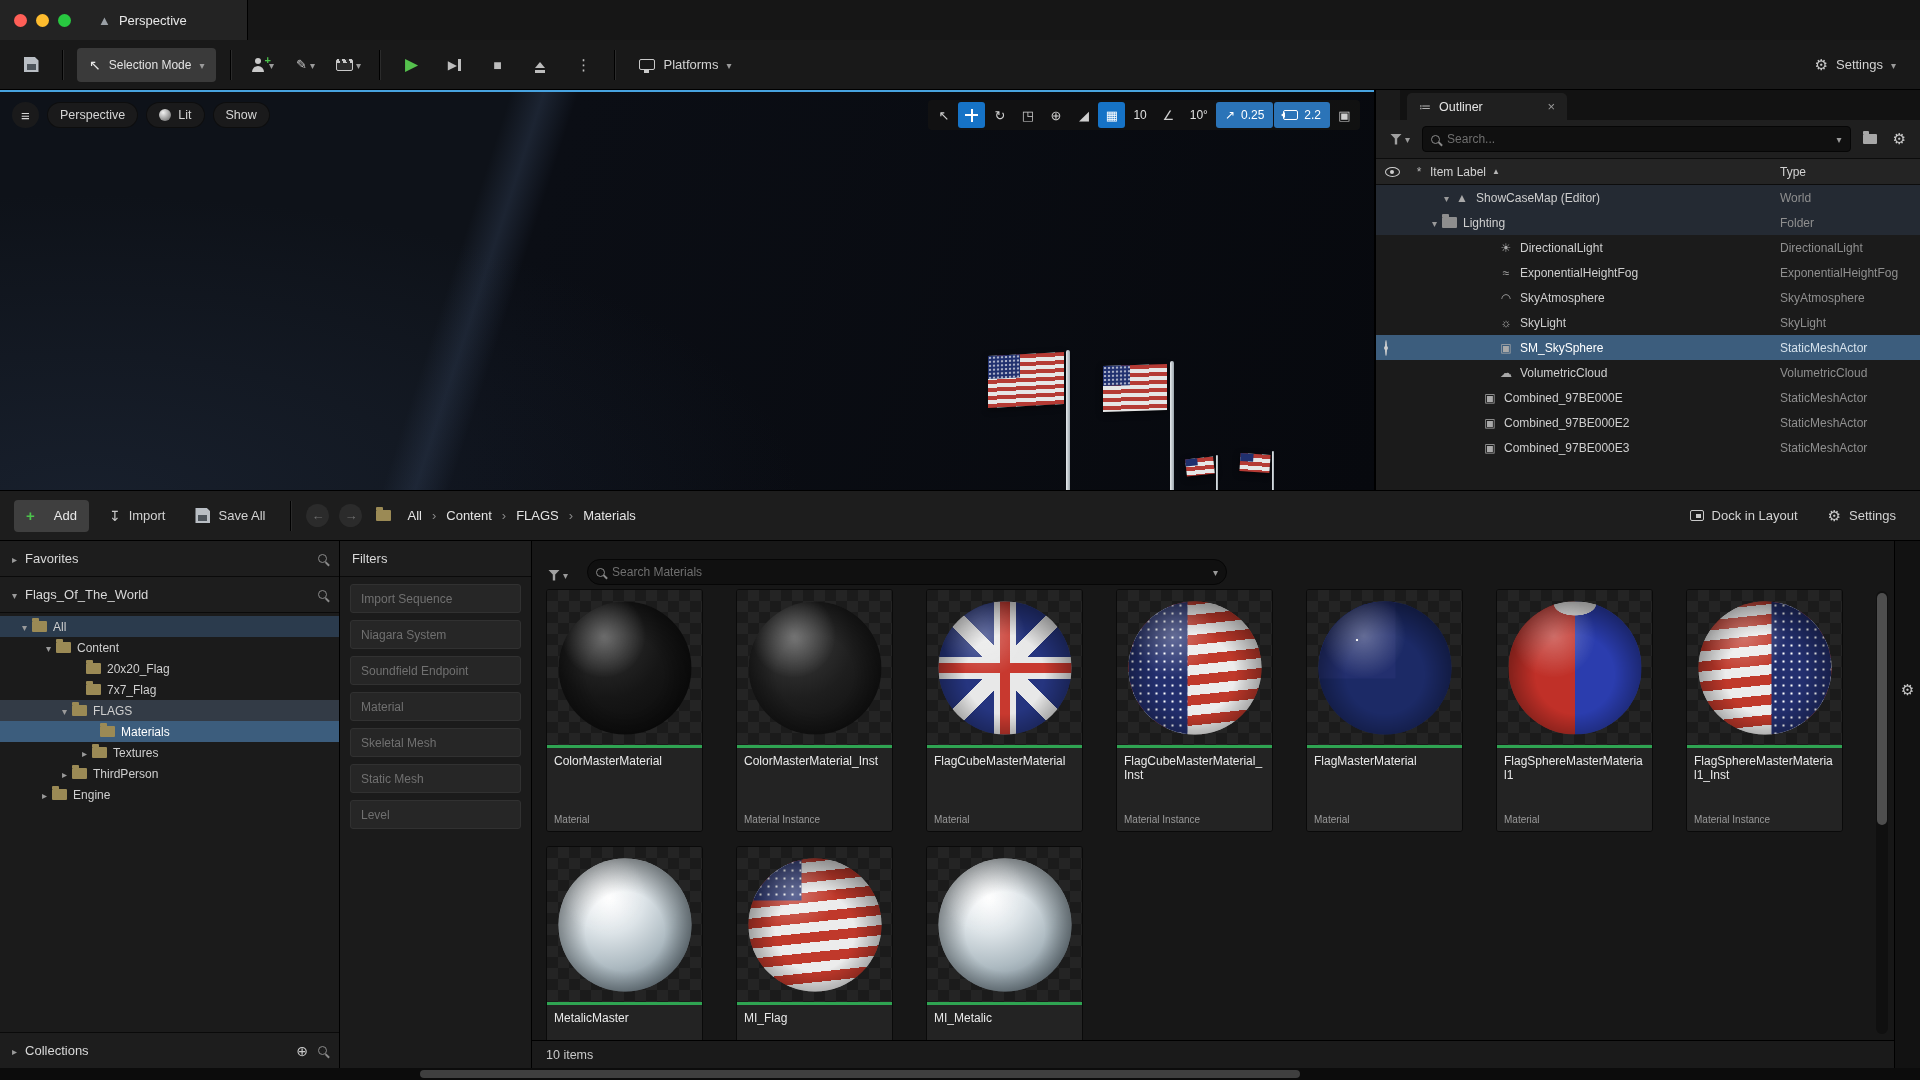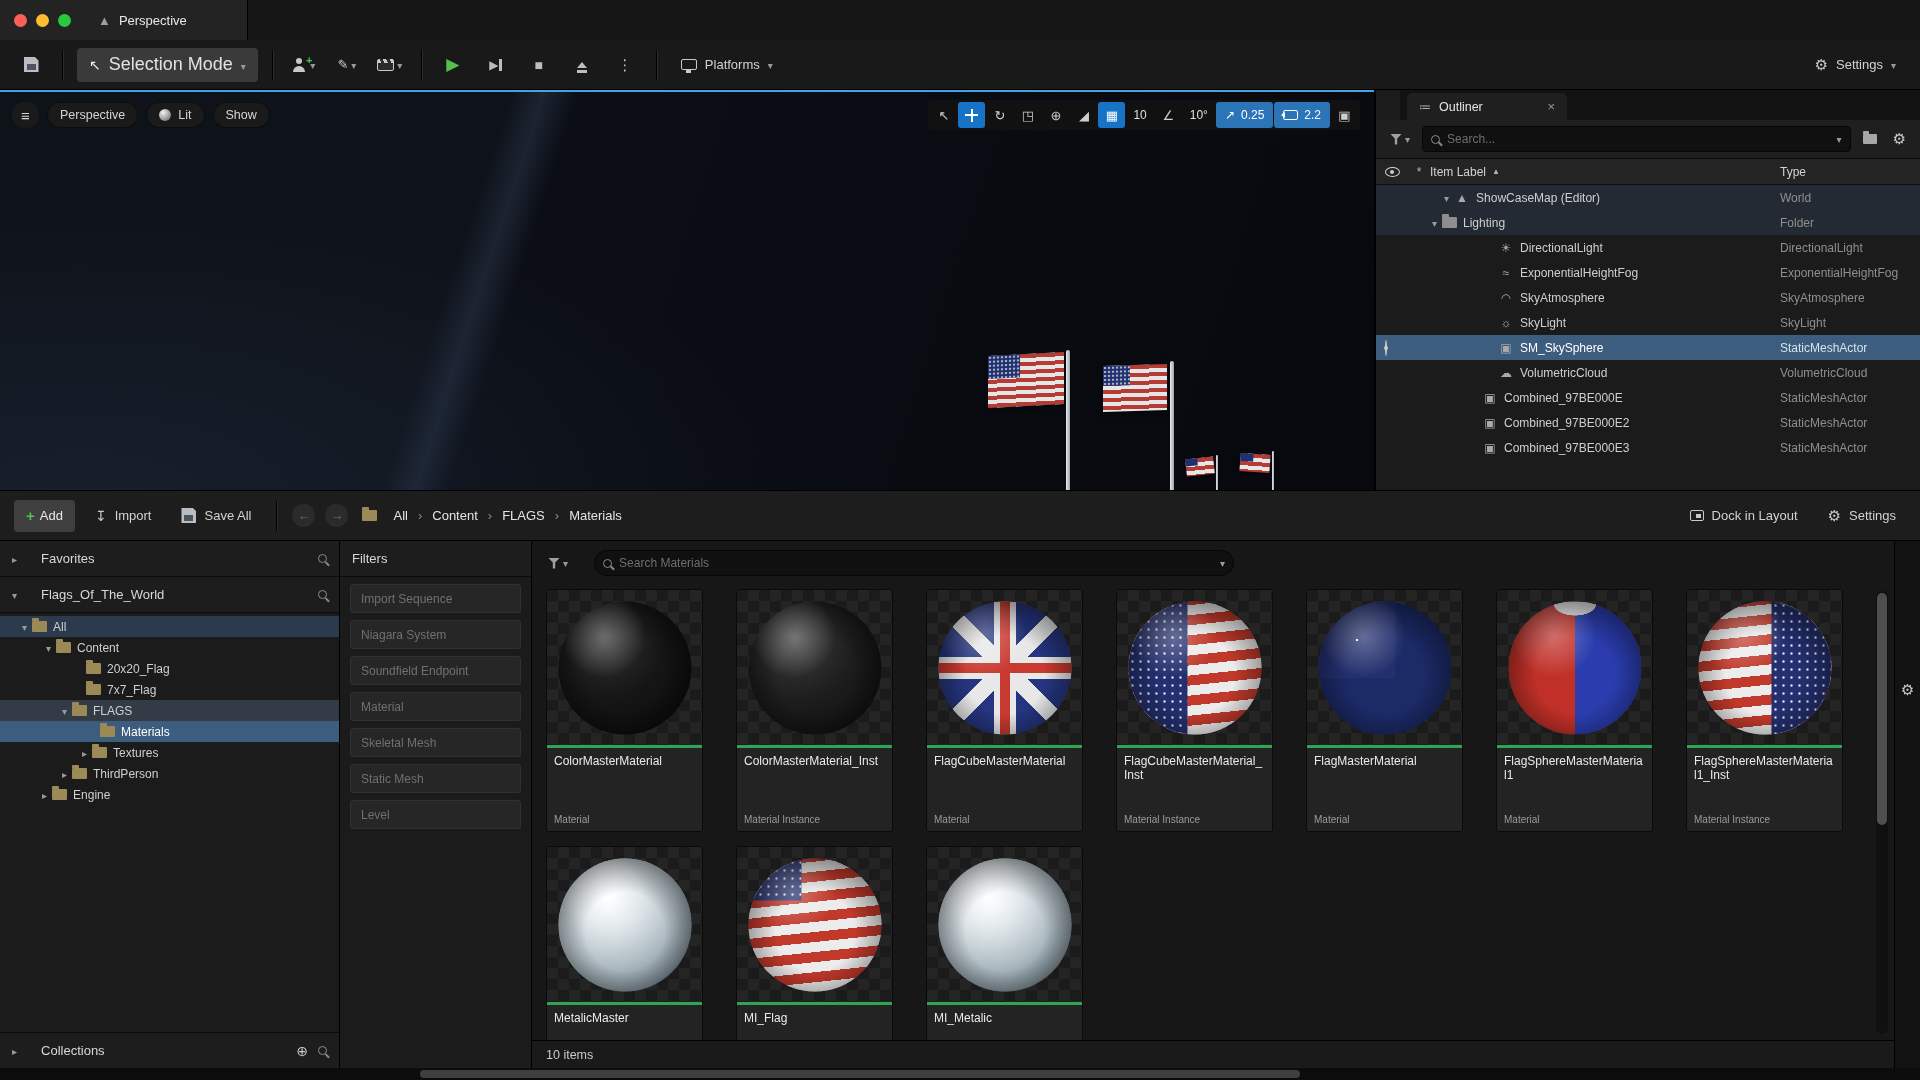--- a/index.html
+++ b/index.html
@@ -12,21 +12,21 @@
   .light { width:13px; height:13px; border-radius:50%; margin-right:9px; }
   .light.red{background:#ff5f57}.light.yellow{background:#febc2e}.light.green{background:#28c840}
   .doc-tab { display:flex; align-items:center; gap:8px; margin-left:18px; }
   .mountain { color:#9aa0a6; font-size:13px; }
   .doc-title { color:#e8e8e8; font-size:13px; }
 
   
   .toolbar { height:50px; background:#191919; border-bottom:1px solid #000; display:flex; align-items:center; padding:0 14px; gap:9px; }
   .vsep { width:1px; height:30px; background:#000; box-shadow:1px 0 0 #2b2b2b; margin:0 5px; flex:none; }
   .tb-icon-btn { width:34px; height:34px; border-radius:4px; display:flex; align-items:center; justify-content:center; color:#c9c9c9; gap:3px; }
-  .tb-btn { display:flex; align-items:center; gap:8px; background:#3a3a3a; border-radius:4px; height:34px; padding:0 12px; color:#e2e2e2; font-size:18px; }
+  .tb-btn { display:flex; align-items:center; gap:8px; background:#3a3a3a; border-radius:4px; height:34px; padding:0 12px; color:#e2e2e2; font-size:12px; }
   .tb-text-btn { display:flex; align-items:center; gap:8px; height:34px; padding:0 10px; color:#d2d2d2; font-size:13px; border-radius:4px; }
   .caret::before { content:'▾'; color:#9a9a9a; font-size:10px; }
   .floppy { width:15px; height:15px; background:#b9bec4; clip-path:polygon(0 0,76% 0,100% 24%,100% 100%,0 100%); position:relative; }
   .floppy::after { content:''; position:absolute; left:3px; bottom:2px; width:9px; height:6px; background:#4d545b; }
   .cursor-glyph::before { content:'↖'; color:#e8e8e8; font-size:14px; }
   .person { position:relative; width:15px; height:14px; }
   .person::before { content:''; position:absolute; top:0; left:4px; width:6px; height:6px; border-radius:50%; background:#c9c9c9; }
   .person::after { content:''; position:absolute; bottom:0; left:1px; width:12px; height:6px; border-radius:6px 6px 0 0; background:#c9c9c9; }
   .person .plus { position:absolute; right:-5px; top:-4px; color:#4cc44c; font-size:11px; font-weight:bold; }
   .bp-glyph::before { content:'✎'; font-size:13px; color:#c9c9c9; }
@@ -113,49 +113,49 @@
   .row-caret { margin-right:5px; }
   .row-ico { width:16px; margin-right:6px; text-align:center; color:#a9a9a9; font-size:12px; flex:none; }
   .i0{padding-left:68px}.i1{padding-left:56px}.i2{padding-left:122px}.i1b{padding-left:106px}
   .fold { width:15px; height:11px; background:#9b8a55; border-radius:1px; position:relative; flex:none; margin-right:6px; }
   .fold::before { content:''; position:absolute; top:-3px; left:0; width:7px; height:3px; background:inherit; border-radius:1px 1px 0 0; }
   .fold.gray { background:#8e8e8e; }
 
   
   .drawer { height:590px; background:#151515; border-top:1px solid #000; display:flex; flex-direction:column; position:relative; }
   .drawer-header { height:50px; background:#1d1d1d; border-bottom:1px solid #000; display:flex; align-items:center; padding:0 14px; gap:10px; }
-  .add-btn { display:flex; align-items:center; gap:5px; background:#3f3f3f; border-radius:4px; height:32px; padding:0 12px; color:#e8e8e8; font-size:13px; }
+  .add-btn { display:flex; align-items:center; gap:19px; background:#3f3f3f; border-radius:4px; height:32px; padding:0 12px; color:#e8e8e8; font-size:13px; }
   .add-plus::before { content:'+'; color:#4cc44c; font-weight:bold; font-size:15px; }
   .import-ico::before { content:'↧'; font-size:14px; color:#c9c9c9; }
   .navc { width:23px; height:23px; border-radius:50%; background:#2b2b2b; color:#707070; display:flex; align-items:center; justify-content:center; font-size:13px; flex:none; }
   .crumbs { display:flex; align-items:center; gap:10px; margin-left:4px; }
   .crumb { color:#e4e4e4; font-size:13px; }
   .crumb-sep::before { content:'›'; color:#8a8a8a; font-size:13px; }
   .dock-ico { width:14px; height:11px; border:1.5px solid #c9c9c9; border-radius:2px; position:relative; }
   .dock-ico::after { content:''; position:absolute; right:2px; bottom:2px; width:5px; height:4px; background:#c9c9c9; }
   .drawer-body { flex:1; display:flex; overflow:hidden; }
 
   .cb-left { width:340px; flex:none; background:#1b1b1b; border-right:1px solid #000; display:flex; flex-direction:column; }
-  .panel-band { height:36px; flex:none; display:flex; align-items:center; padding:0 12px; gap:24px; background:#1d1d1d; border-bottom:1px solid #0a0a0a; font-size:13px; color:#d8d8d8; }
+  .panel-band { height:36px; flex:none; display:flex; align-items:center; padding:0 12px; gap:8px; background:#1d1d1d; border-bottom:1px solid #0a0a0a; font-size:13px; color:#d8d8d8; }
   .panel-band .right-icons { margin-left:auto; display:flex; align-items:center; gap:10px; }
   .cb-tree { flex:1; padding-top:3px; overflow:hidden; }
   .t-row { height:21px; display:flex; align-items:center; font-size:12px; color:#cfcfcf; white-space:nowrap; }
   .t-row.sel { background:#3c5d7d; color:#fff; }
   .t-row.hl-dark { background:#2b3b4d; }
   .t-row.hl-gray { background:#333b46; }
   .p0{padding-left:22px}.p1{padding-left:46px}.p2{padding-left:62px}.p2f{padding-left:86px}.p3{padding-left:100px}.p2c{padding-left:82px}.pe{padding-left:42px}
   .plus-circ::before { content:'⊕'; font-size:14px; color:#c9c9c9; }
   .collections-band { margin-top:auto; border-top:1px solid #0a0a0a; border-bottom:0; }
 
   .cb-filters { width:192px; flex:none; background:#1b1b1b; border-right:1px solid #000; display:flex; flex-direction:column; }
   .filters-head { height:36px; flex:none; display:flex; align-items:center; padding:0 12px; background:#1d1d1d; border-bottom:1px solid #0a0a0a; font-size:13px; color:#d8d8d8; }
   .chip { height:29px; margin:7px 10px 0; background:#262626; border:1px solid #313131; border-radius:3px; display:flex; align-items:center; padding:0 10px; color:#707070; font-size:12px; white-space:nowrap; overflow:hidden; flex:none; }
 
   .cb-assets { flex:1; background:#171717; display:flex; flex-direction:column; overflow:hidden; }
-  .asset-search-row { height:44px; flex:none; display:flex; align-items:center; gap:22px; padding:0 12px; }
+  .asset-search-row { height:44px; flex:none; display:flex; align-items:flex-end; gap:15px; padding:0 12px; }
   .asset-search-row .search-box { flex:none; width:640px; border-radius:13px; }
   .asset-grid { flex:1; overflow:hidden; padding:4px 14px; display:flex; flex-wrap:wrap; gap:14px 33px; align-content:flex-start; }
   .tile { width:157px; height:243px; background:#1f1f1f; border:1px solid #0a0a0a; border-radius:3px; overflow:hidden; display:flex; flex-direction:column; flex:none; }
   .thumb { height:155px; position:relative; flex:none; background:repeating-conic-gradient(#242424 0% 25%, #1b1b1b 0% 50%); background-size:22px 22px; }
   .sphere { position:absolute; left:50%; top:50%; transform:translate(-50%,-50%); width:133px; height:133px; border-radius:50%; overflow:hidden; }
   .shade { position:absolute; inset:0; border-radius:50%;
     background: radial-gradient(circle at 34% 26%, rgba(255,255,255,.30) 0%, rgba(255,255,255,0) 32%),
                 radial-gradient(circle at 50% 55%, rgba(0,0,0,0) 40%, rgba(0,0,0,.62) 92%); }
   .gbar { height:3px; background:#2fa452; flex:none; }
   .tinfo { flex:1; background:#232323; padding:6px 7px; position:relative; }

